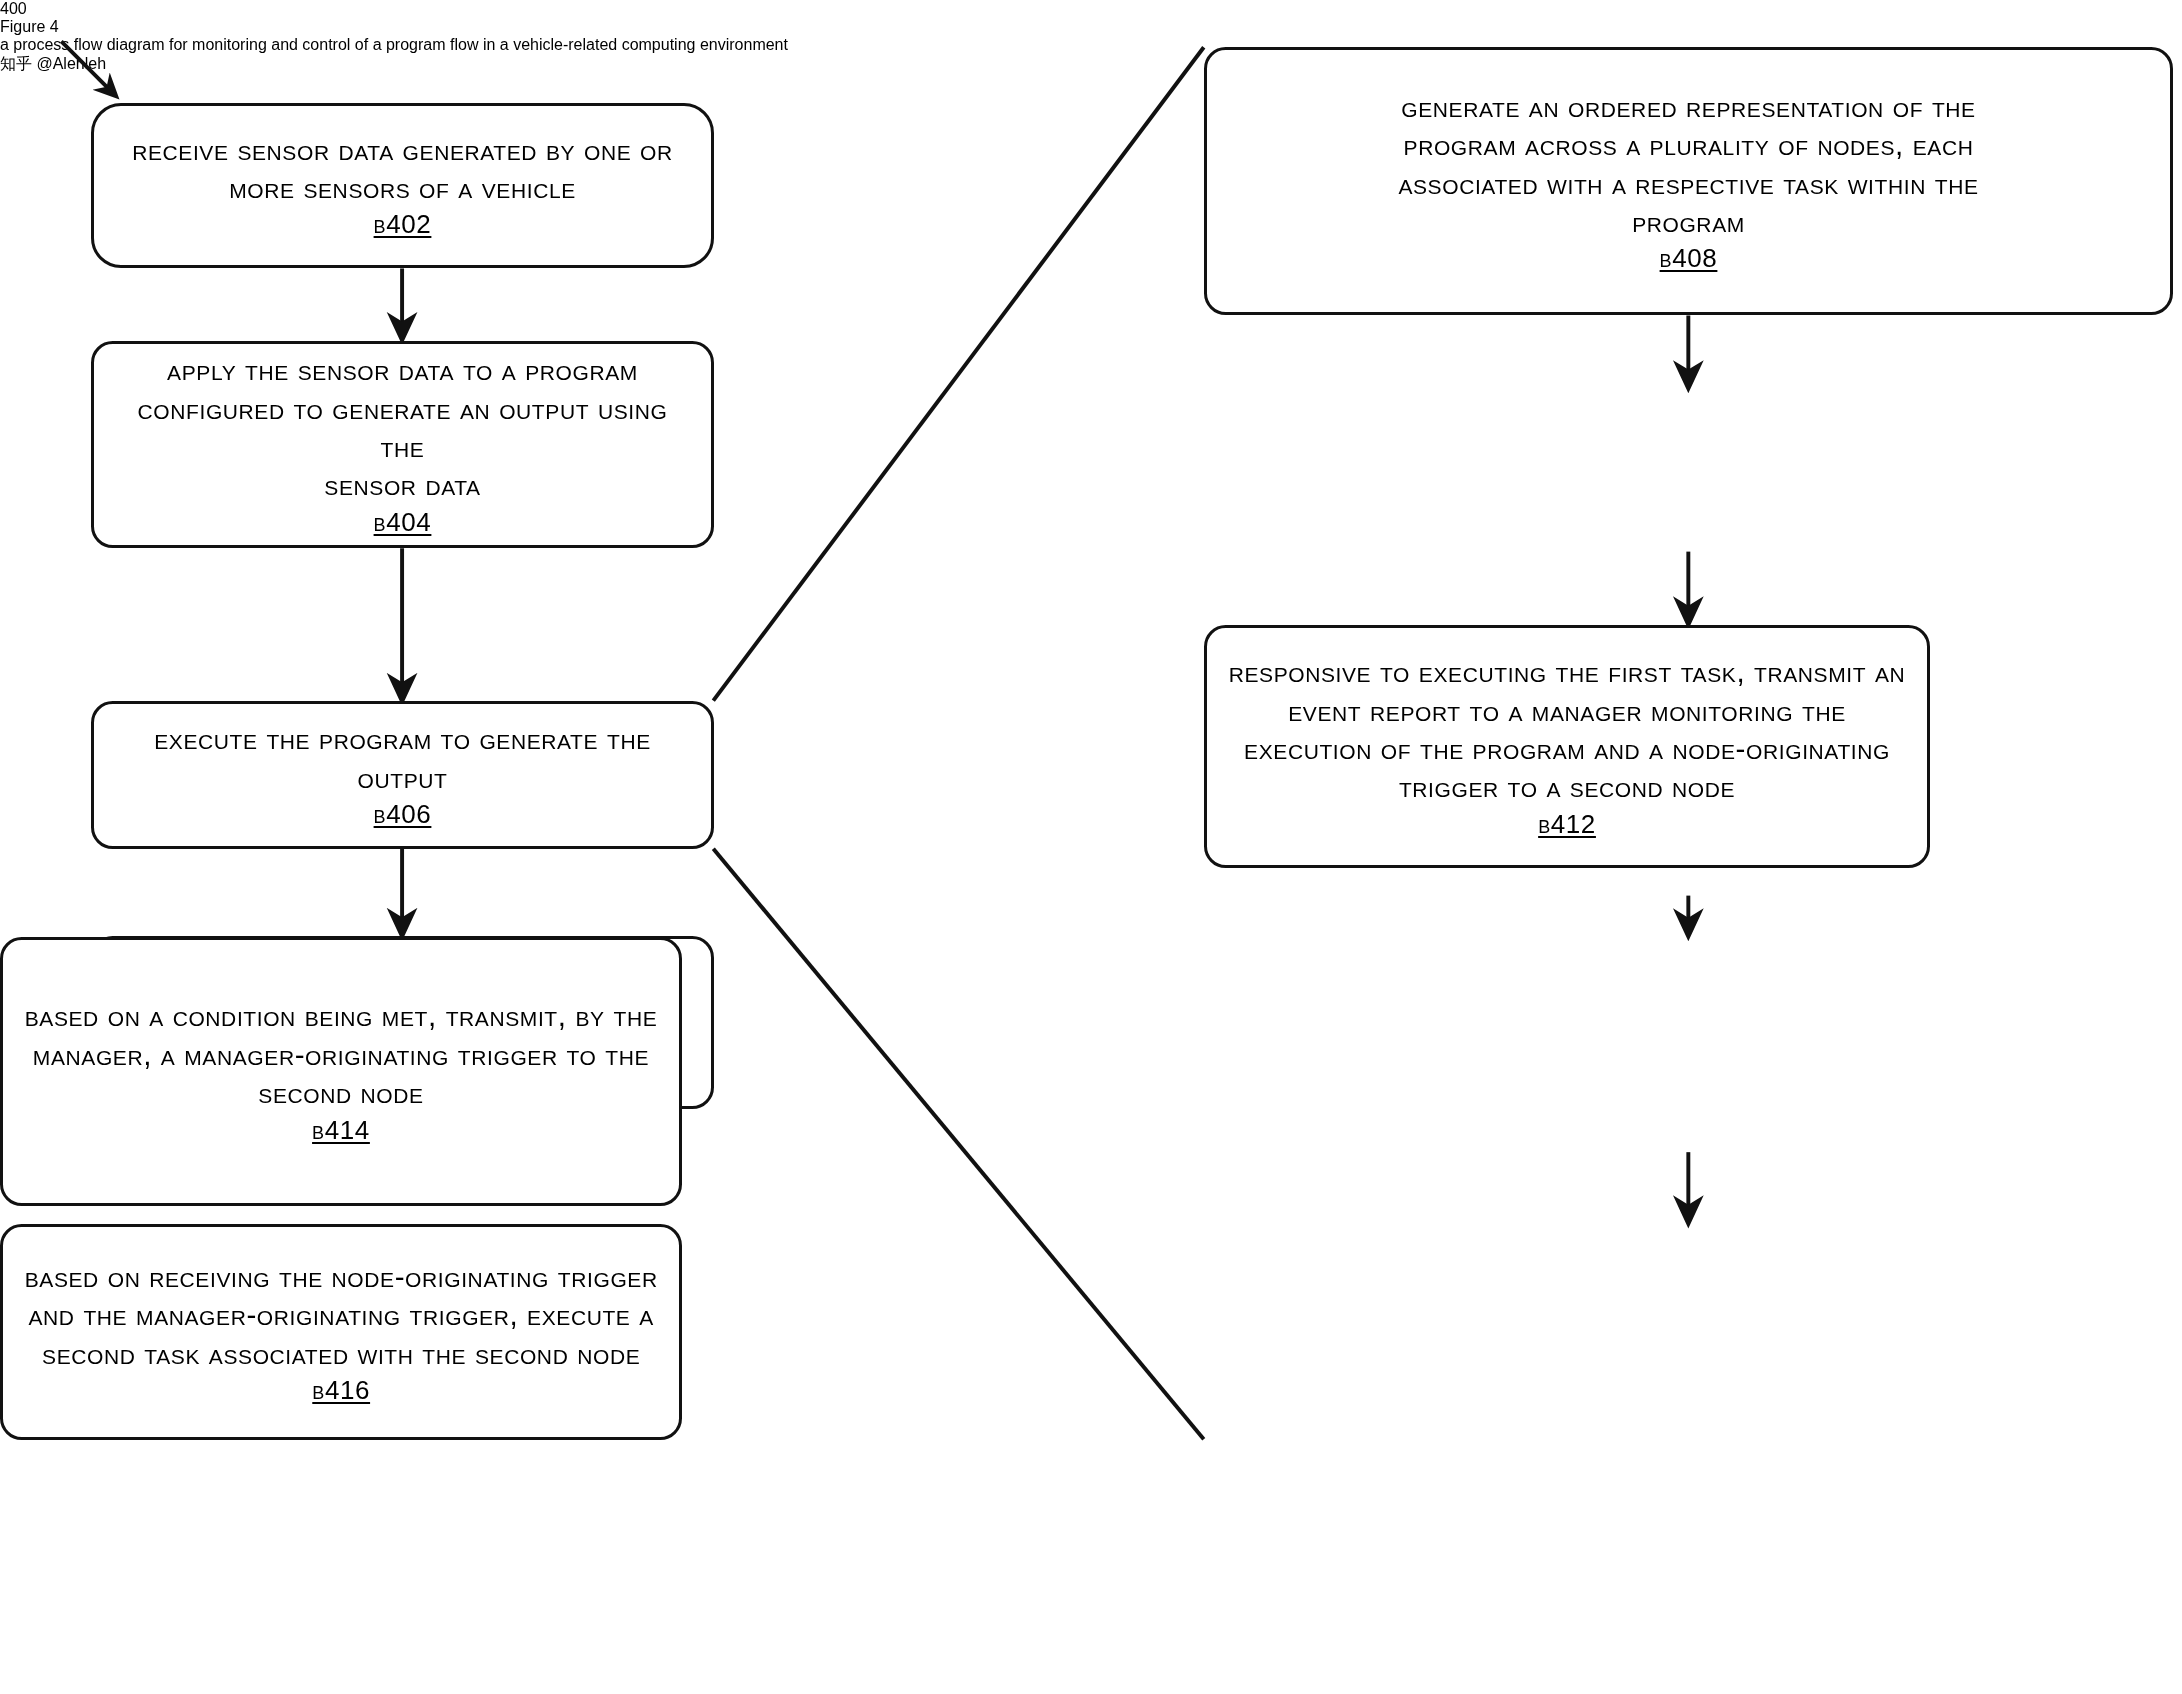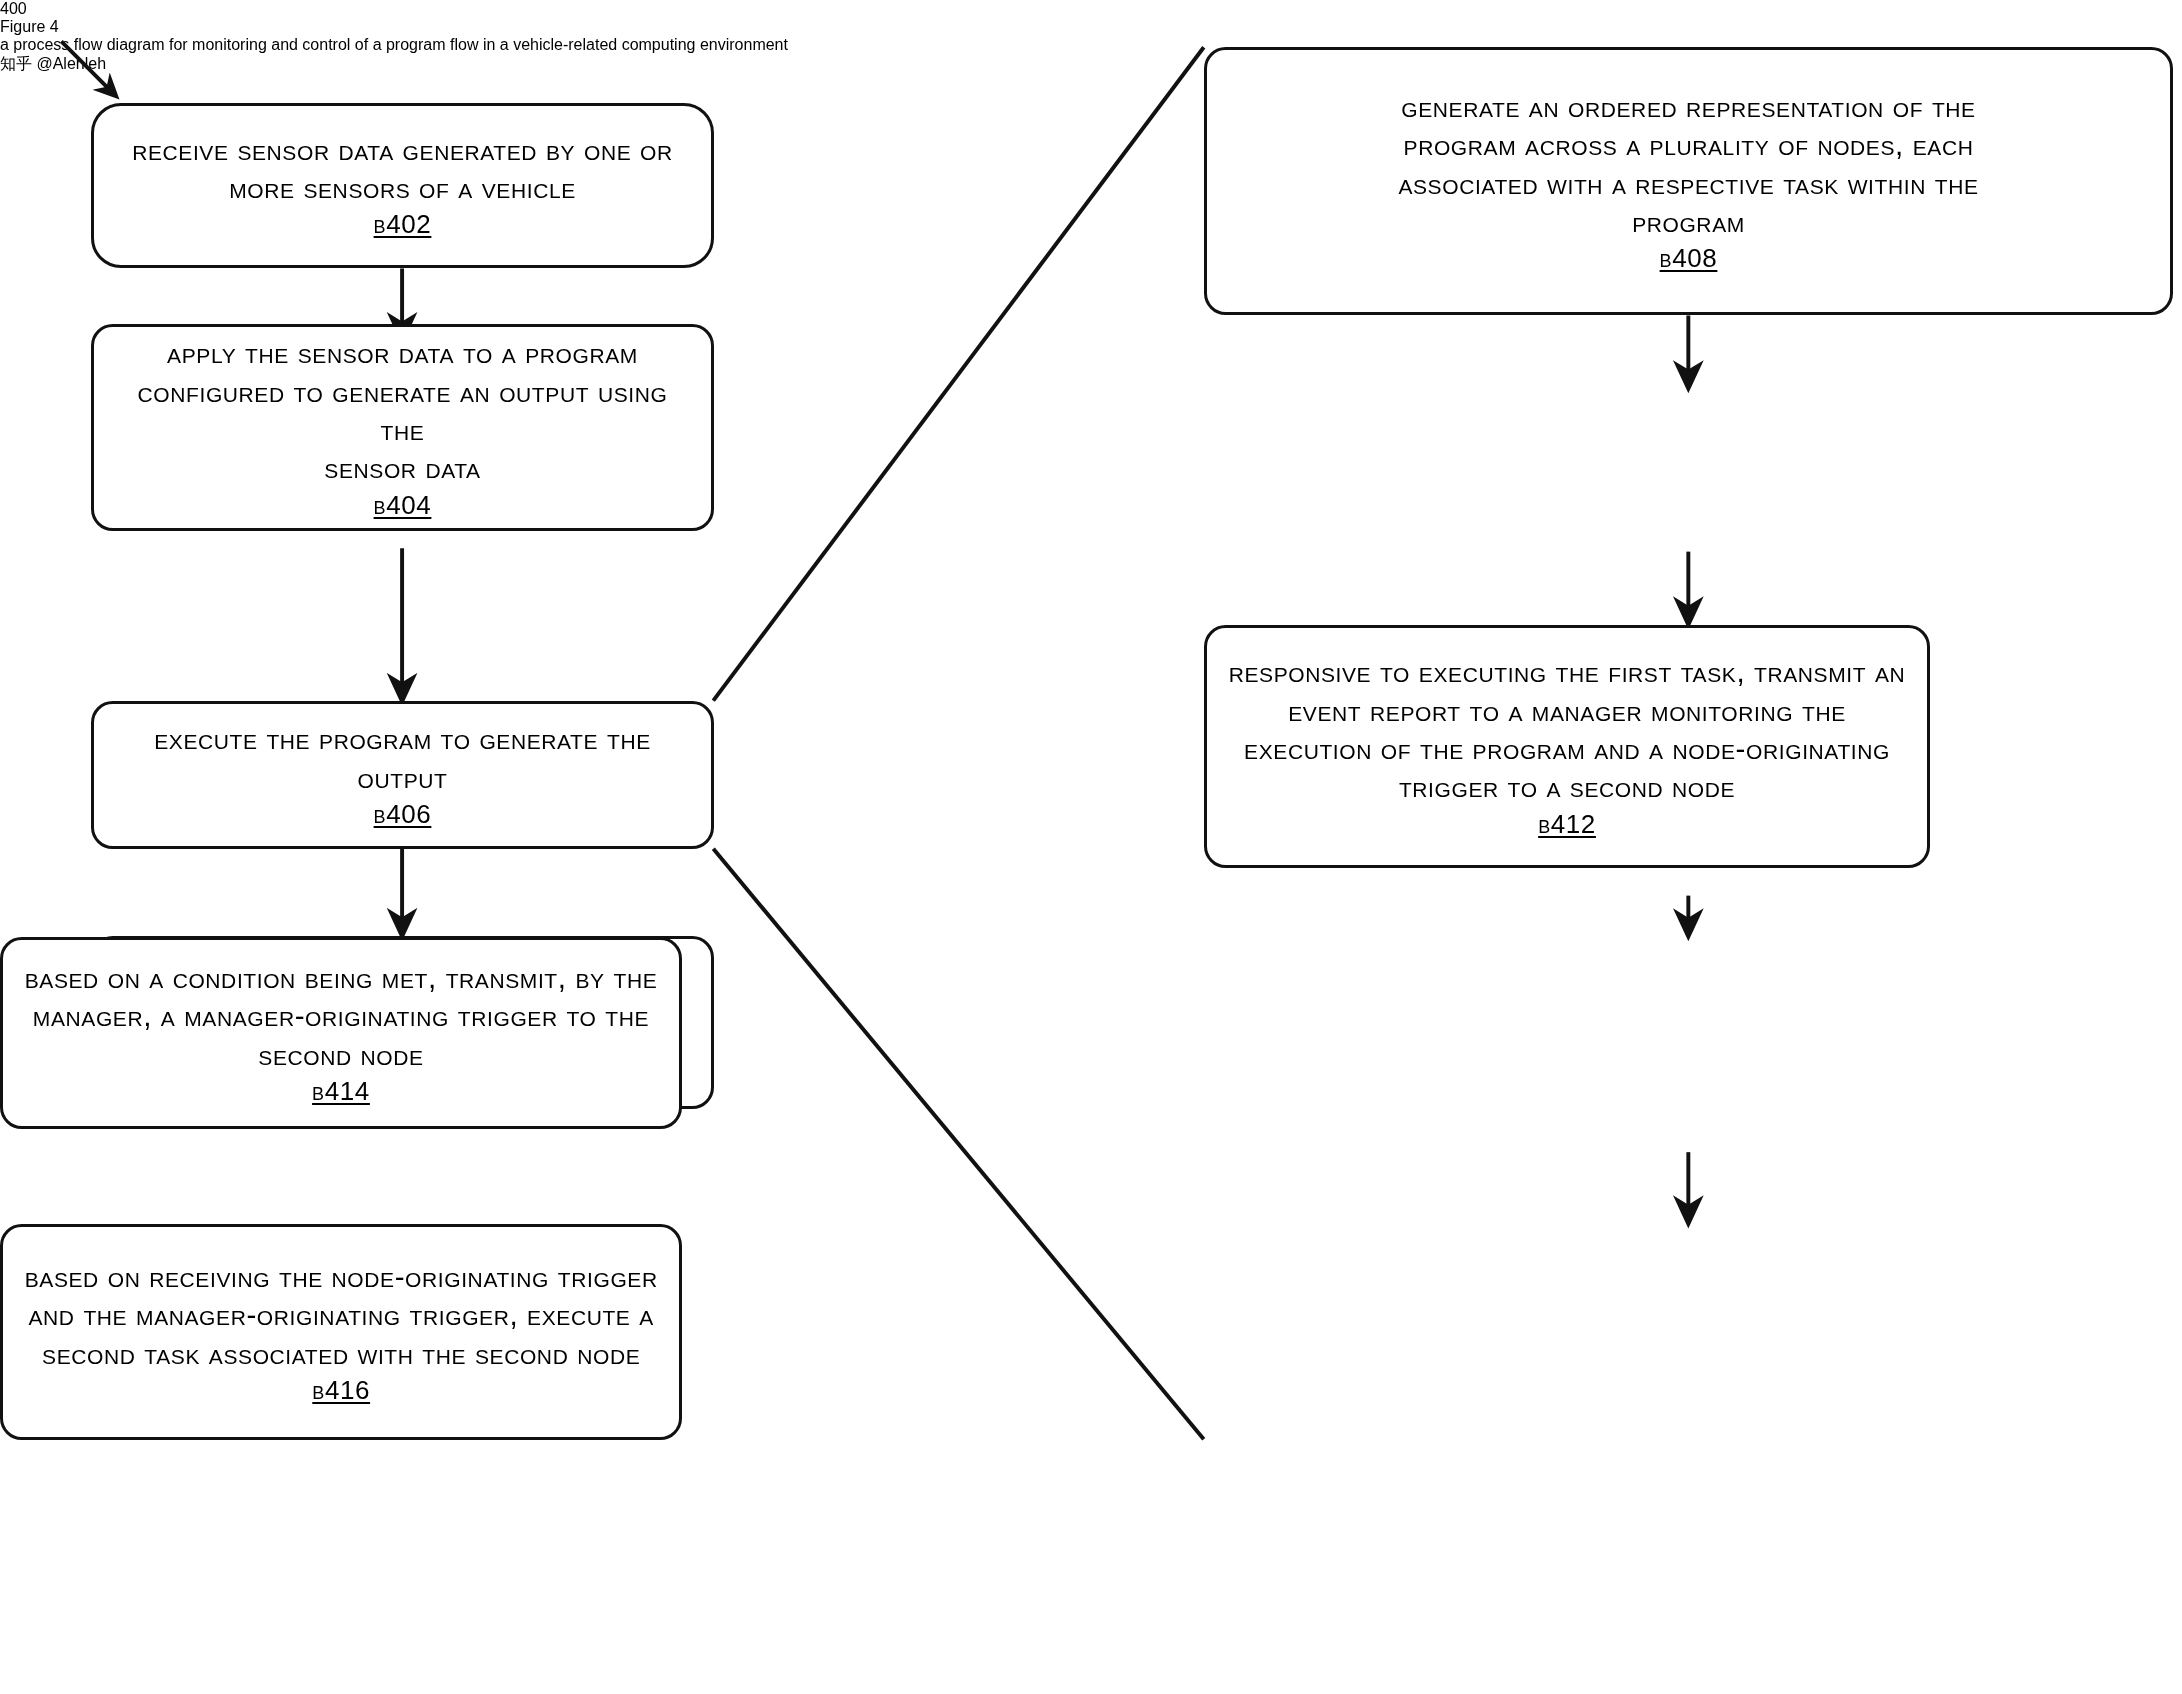--- a/index.html
+++ b/index.html
@@ -201,21 +201,21 @@
   </svg>
 
   <div id="ref-400">400</div>
 
   <div class="flowbox" id="box-b402" style="top: 103px; height: 165px;">
     <div class="btext">Receive sensor data generated by one or
 more sensors of a vehicle</div>
     <div class="bnum">B402</div>
   </div>
 
-  <div class="flowbox" id="box-b404" style="top: 324px; height: 207px; align-items: center;">
+  <div class="flowbox" id="box-b404" style="top: 341px; height: 207px; align-items: center;">
     <div class="btext">Apply the sensor data to a program
 configured to generate an output using the
 sensor data</div>
     <div class="bnum">B404</div>
   </div>
 
   <div class="flowbox" id="box-b406" style="top: 701px; height: 148px;">
     <div class="btext">Execute the program to generate the output</div>
     <div class="bnum">B406</div>
   </div>
@@ -236,21 +236,21 @@
 
 
   <div class="flowbox" id="box-b412" style="top: 625px; height: 243px;">
     <div class="btext">Responsive to executing the first task, transmit an
 event report to a manager monitoring the
 execution of the program and a node-originating
 trigger to a second node</div>
     <div class="bnum">B412</div>
   </div>
 
-  <div class="flowbox" id="box-b414" style="top: 937px; height: 192px;">
+  <div class="flowbox" id="box-b414" style="top: 937px; height: 269px;">
     <div class="btext">Based on a condition being met, transmit, by the
 manager, a manager-originating trigger to the
 second node</div>
     <div class="bnum">B414</div>
   </div>
 
   <div class="flowbox" id="box-b416" style="top: 1224px; height: 216px;">
     <div class="btext">Based on receiving the node-originating trigger
 and the manager-originating trigger, execute a
 second task associated with the second node</div>

